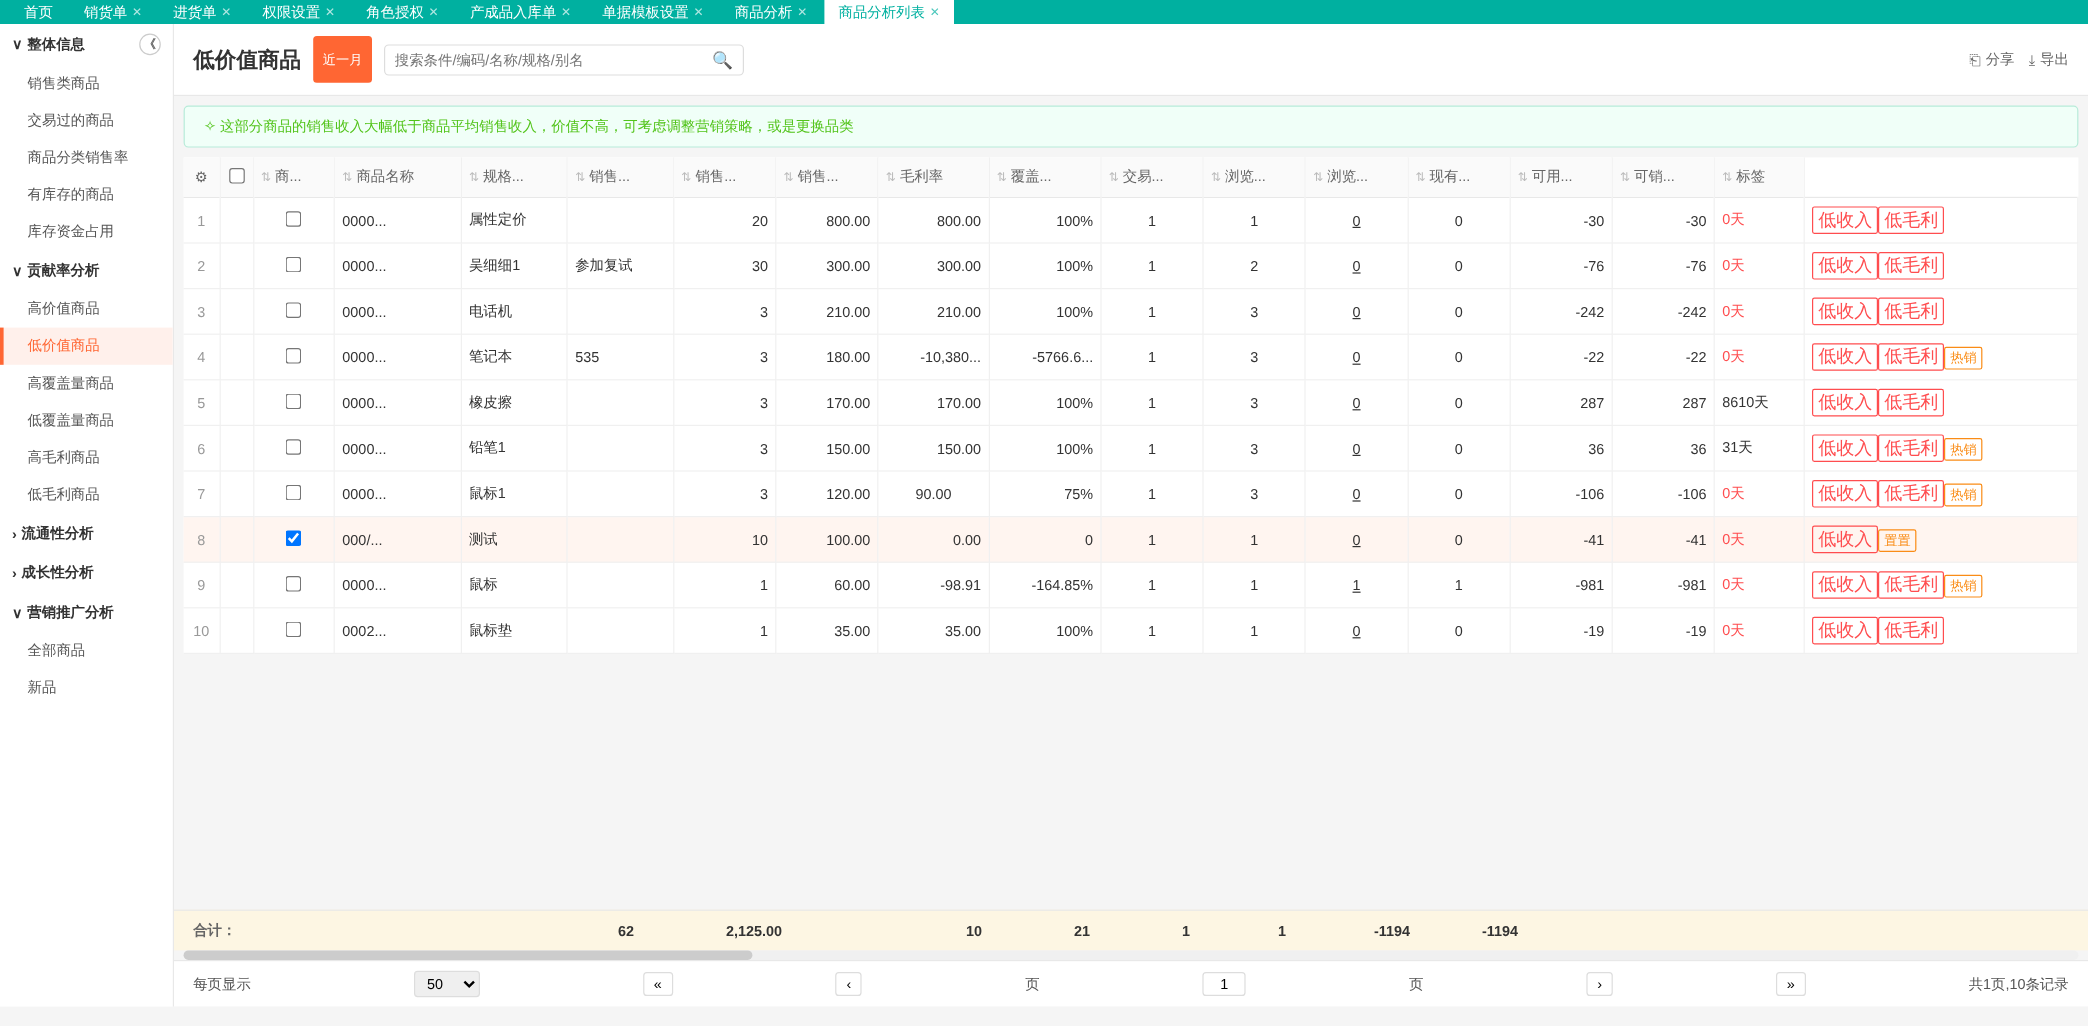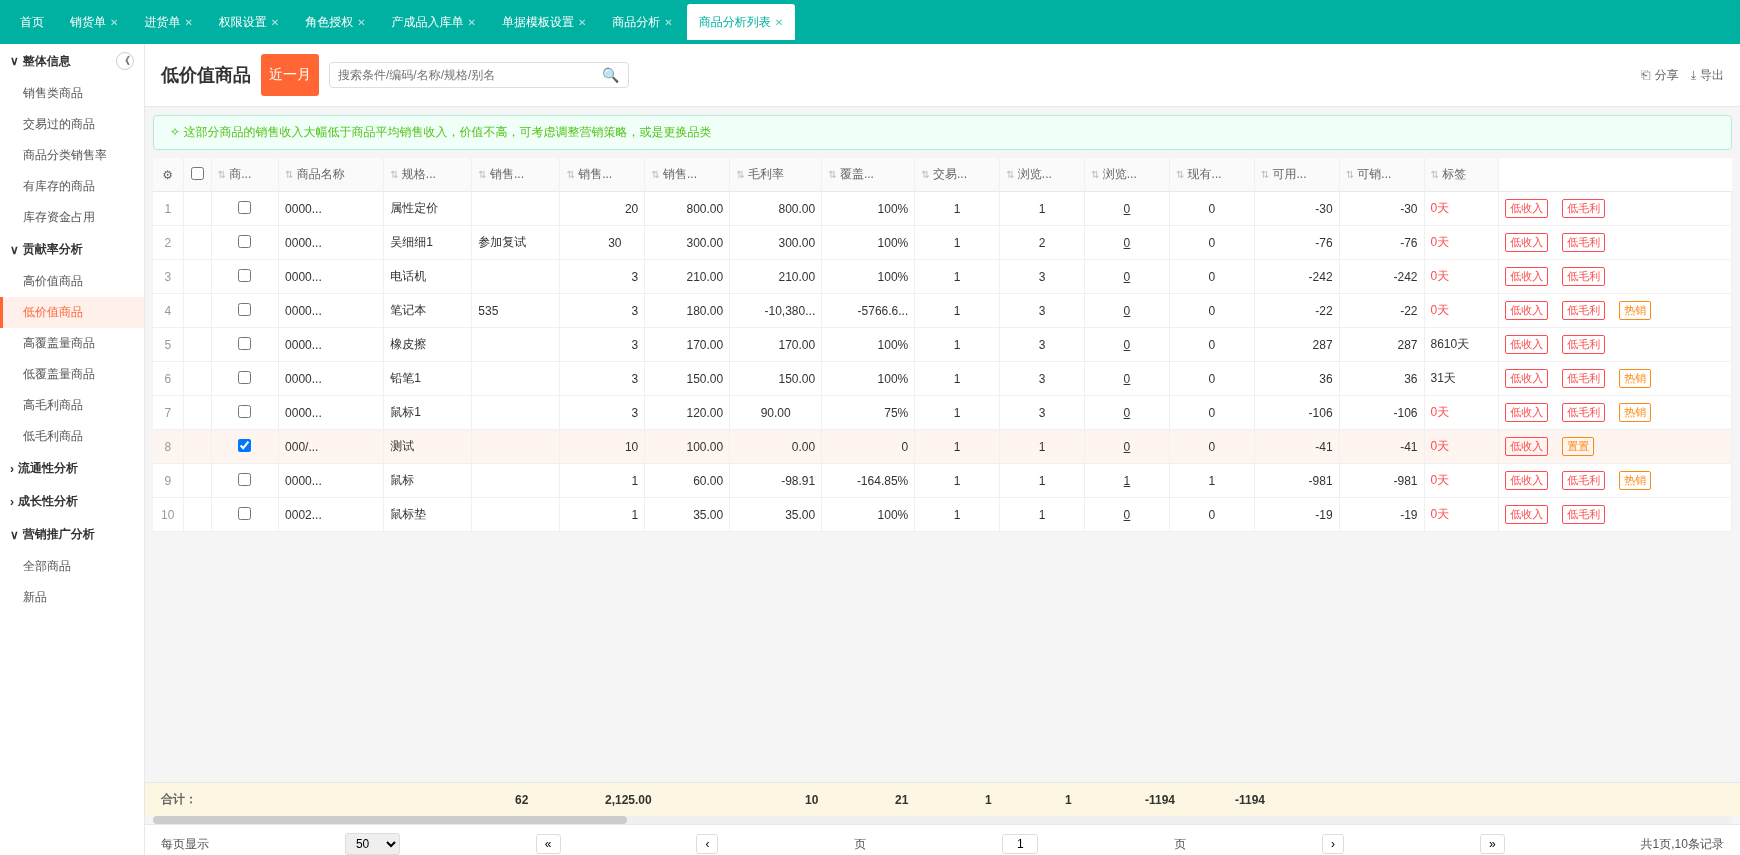--- a/index.html
+++ b/index.html
@@ -1,21 +1,21 @@
 <!DOCTYPE html>
 <html><head>
   <meta charset="utf-8">
   <style>
     * { box-sizing: border-box; margin: 0; padding: 0; font-family: 'Microsoft YaHei', Arial, sans-serif; font-size: 12px; }
     body { background: #f5f5f5; overflow-x: hidden; }
 
     
     .top-nav {
       background: #00b0a0;
-      height: 44px;
+      height: 20px;
       display: flex;
       align-items: center;
       padding: 0 8px;
       gap: 2px;
     }
     .nav-item {
       color: #fff;
       padding: 4px 12px;
       cursor: pointer;
       white-space: nowrap;
@@ -80,21 +80,21 @@
     .page-title {
       font-size: 18px;
       font-weight: bold;
       color: #333;
     }
     .date-tag {
       background: #ff6633;
       color: #fff;
       padding: 12px 8px;
       border-radius: 3px;
-      font-size: 14px;
+      font-size: 11px;
     }
     .search-box {
       border: 1px solid #ddd;
       border-radius: 4px;
       padding: 4px 8px;
       display: flex;
       align-items: center;
       gap: 10px;
       flex: 1;
       max-width: 300px;
@@ -162,21 +162,21 @@
     }
     th .sort-icon { color: #bbb; font-size: 10px; }
     td {
       padding: 7px 6px;
       border-bottom: 1px solid #f0f0f0;
       border-right: 1px solid #f0f0f0;
       color: #333;
       white-space: nowrap;
     }
     tr.highlighted td { background: #fff5f0; }
-    .tag-red { color: #ff4d4f; font-size: 11px; border: 1px solid #ff4d4f; padding: 1px 4px; border-radius: 2px; margin-right: 14px; display: inline-block; }
+    .tag-red { color: #ff4d4f; font-size: 15px; border: 1px solid #ff4d4f; padding: 1px 4px; border-radius: 2px; margin-right: 0; display: inline-block; }
     .tag-orange { color: #fa8c16; font-size: 11px; border: 1px solid #fa8c16; padding: 1px 4px; border-radius: 2px; margin-right: 2px; display: inline-block; }
     .underlined { text-decoration: underline; cursor: pointer; }
     .days-zero { color: #ff4d4f; }
     .days-normal { color: #333; }
     .gear-col { width: 30px; text-align: center; }
     .checkbox-col { width: 28px; text-align: center; }
 
     
     .table-footer {
       background: #fdf6e3;
@@ -402,21 +402,21 @@
     <td class="days-zero">0天</td>
     <td><span class="tag-red">低收入</span><span class="tag-red">低毛利</span></td>
   </tr>
             <tr>
               <td style="text-align: center; color: rgb(153, 153, 153);">2</td>
     <td></td>
     <td style="text-align:center;"><input type="checkbox" style=""></td>
     <td>0000...</td>
     <td>吴细细1</td>
     <td>参加复试</td>
-    <td style="text-align:center;padding-left:31px;">30</td>
+    <td style="text-align:right;padding-left:31px;">30</td>
     <td style="text-align:right;">300.00</td>
     <td style="text-align:right;">300.00</td>
     <td style="text-align:right;">100%</td>
     <td style="text-align:center;">1</td>
     <td style="text-align:center;">2</td>
     <td style="text-align:center;"><span class="underlined">0</span></td>
     <td style="text-align:center;">0</td>
     <td style="text-align:right;">-76</td>
     <td style="text-align:right;">-76</td>
     <td class="days-zero">0天</td>

